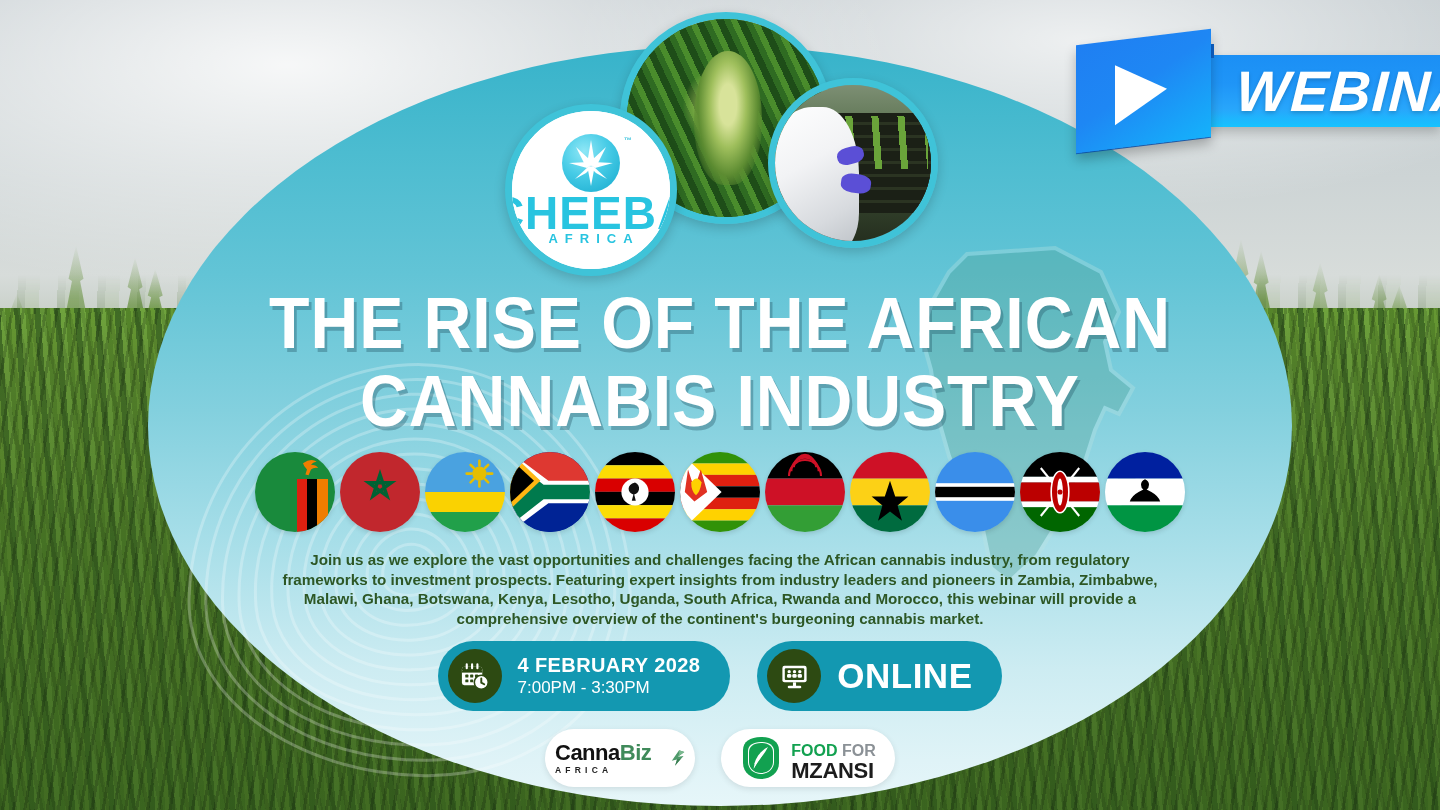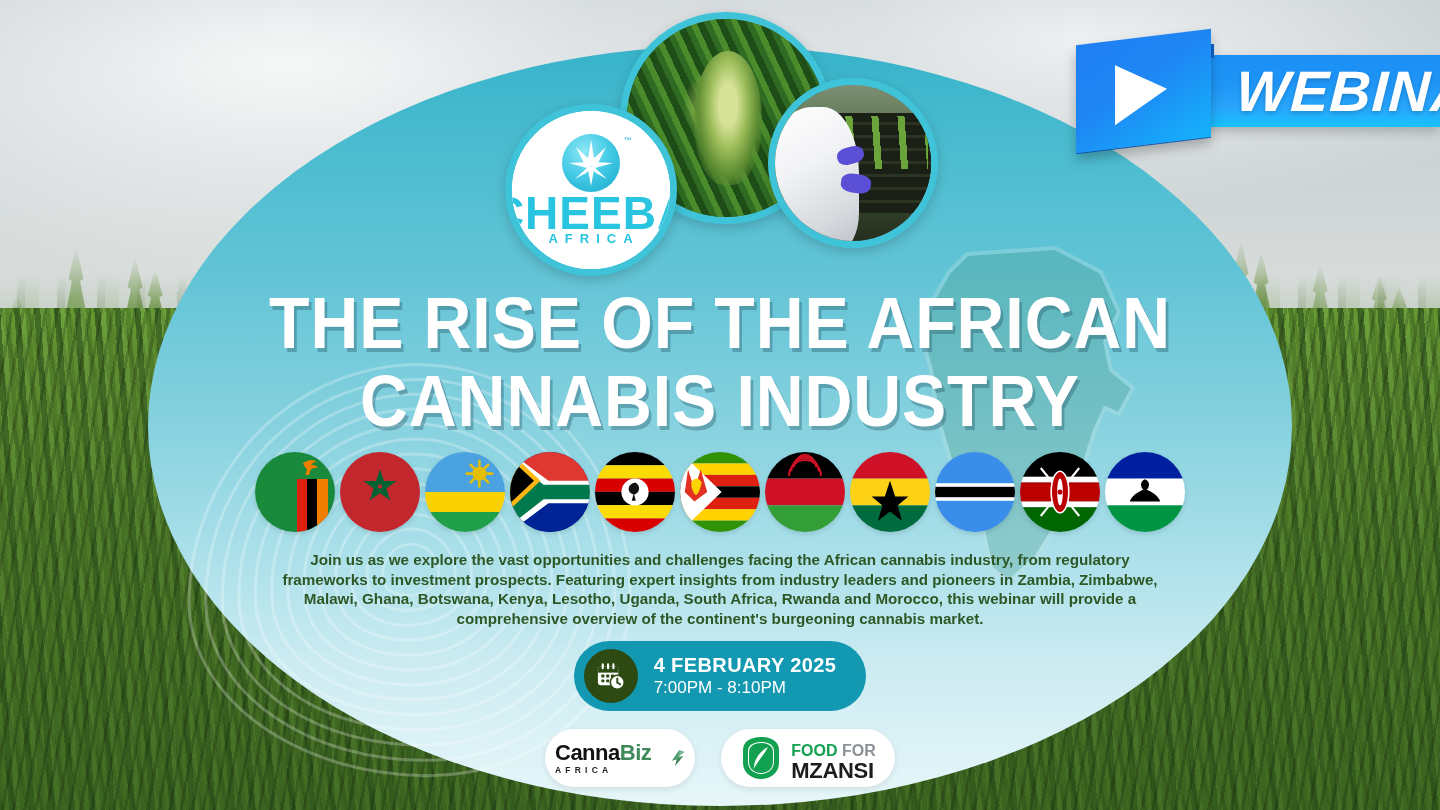--- a/index.html
+++ b/index.html
@@ -466,25 +466,44 @@
             <rect x="11.5" y="14" width="3.2" height="3" rx=".6"></rect>
             <rect x="16.5" y="14" width="3.2" height="3" rx=".6"></rect>
             <rect x="6.5" y="19" width="3.2" height="3" rx=".6"></rect>
             <rect x="11.5" y="19" width="3.2" height="3" rx=".6"></rect>
           </g>
           <circle cx="23" cy="22" r="7.2" fill="#fff" stroke="#2d4a12" stroke-width="1.6"></circle>
           <path d="M23 18v4.3l3 1.7" stroke="#2d4a12" stroke-width="2" stroke-linecap="round"></path>
         </svg>
       </div>
       <div>
-        <div class="badge-date-line1">4 FEBRUARY 2025</div>
-        <div class="badge-date-line2">7:00PM - 8:10PM</div>
-      </div>
-    </div>
-
+        <div class="badge-date-line1">4 FEBRUARY 2028</div>
+        <div class="badge-date-line2">7:00PM - 3:30PM</div>
+      </div>
+    </div>
+
+    <div class="badge">
+      <div class="badge-icon">
+        <svg viewBox="0 0 32 32" width="31" height="31">
+          <rect x="3.5" y="5" width="25" height="17" rx="2.2" fill="#fff"></rect>
+          <rect x="6" y="7.5" width="20" height="12" rx="1" fill="#2d4a12"></rect>
+          <g fill="#fff">
+            <circle cx="10.5" cy="11" r="1.7"></circle>
+              <rect x="8.3" y="13.4" width="4.4" height="4" rx="1.4"></rect>
+            <circle cx="16" cy="11" r="1.7"></circle>
+              <rect x="13.8" y="13.4" width="4.4" height="4" rx="1.4"></rect>
+            <circle cx="21.5" cy="11" r="1.7"></circle>
+              <rect x="19.3" y="13.4" width="4.4" height="4" rx="1.4"></rect>
+          </g>
+          <rect x="14.4" y="22" width="3.2" height="4" fill="#fff"></rect>
+          <rect x="9" y="25.6" width="14" height="2.6" rx="1.3" fill="#fff"></rect>
+        </svg>
+      </div>
+      <div class="badge-online-text">ONLINE</div>
+    </div>
   </div>
 
   <div class="sponsors">
     <div class="sponsor sp-cannabiz">
       <div class="cb-text">
         <div class="cb-main">
           <span class="cb-canna">Canna</span><span class="cb-biz">Biz</span>
         </div>
         <div class="cb-africa">AFRICA</div>
       </div>

